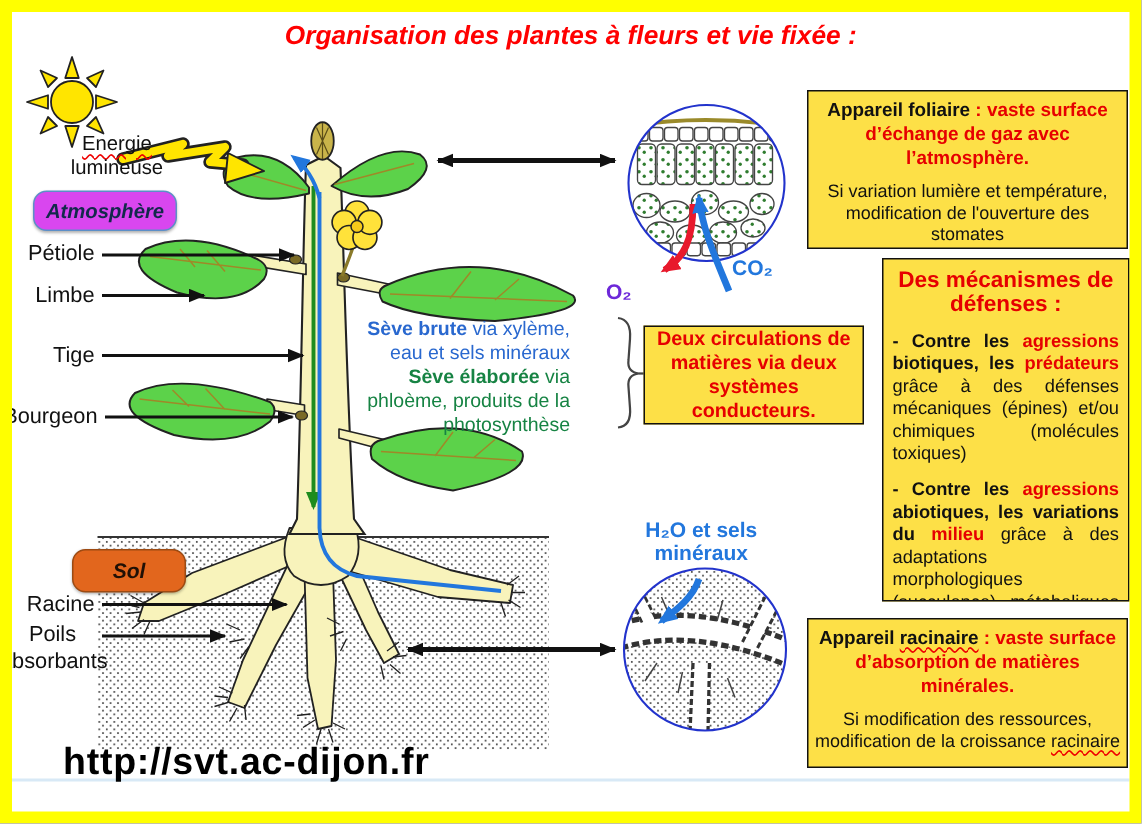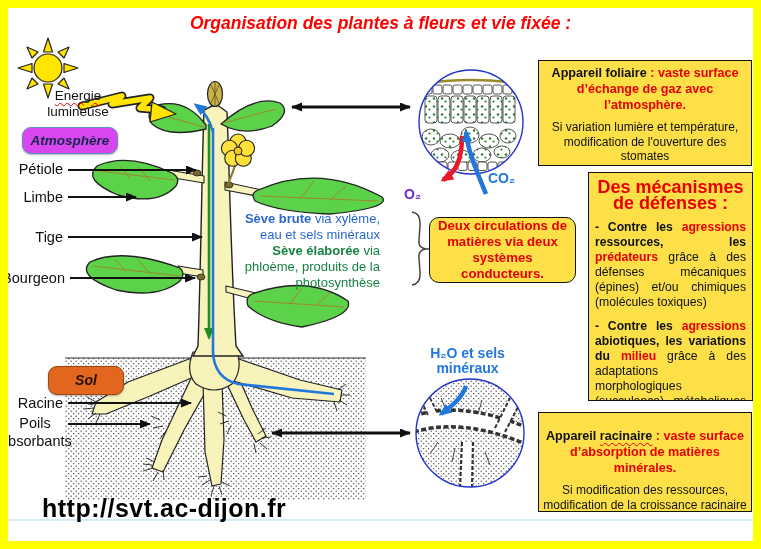--- a/index.html
+++ b/index.html
@@ -15,30 +15,30 @@
   .right{text-align:right;}
   .center{text-align:center;}
   .energie{left:36px;top:88px;width:84px;text-align:center;font-size:13.5px;color:#111;line-height:16px;}
   .badge{box-sizing:border-box;text-align:center;font-weight:bold;font-style:italic;border-radius:9px;box-shadow:0 1px 2px rgba(0,0,0,.3);}
   .badge-atmosphere{left:22px;top:127px;width:96px;height:27px;line-height:25px;background:#d946ef;border:1.5px solid #5c8fc7;color:#13294b;font-size:13.5px;}
   .badge-sol{left:48px;top:366px;width:76px;height:29px;line-height:27px;background:#e2661d;border:1.5px solid #9c4a12;color:#201005;font-size:14px;}
   .seve{left:228px;top:211px;width:152px;text-align:right;font-size:13px;line-height:16px;}
   .seve-brute{color:#2968cf;}
   .seve-elaboree{color:#168343;}
   .txtbox{box-sizing:border-box;background:#fde047;border:1.6px solid #111;overflow:hidden;}
-  .box-circ{left:429px;top:217px;width:147px;height:66px;display:flex;align-items:center;justify-content:center;text-align:center;color:#e60000;font-weight:bold;font-size:13.2px;line-height:16px;padding:2px 4px;border-radius:10px;}
+  .box-circ{left:429px;top:217px;width:147px;height:66px;display:flex;align-items:center;justify-content:center;text-align:center;color:#e60000;font-weight:bold;font-size:13.2px;line-height:16px;padding:2px 4px;}
   .lbl-o2{left:404px;top:170px;color:#6d28d9;font-weight:bold;font-size:14px;margin-top:16px;}
   .lbl-co2{left:488px;top:170px;color:#2277dd;font-weight:bold;font-size:14px;}
   .lbl-h2o{left:420px;top:346px;width:95px;text-align:center;color:#2277dd;font-weight:bold;font-size:14px;line-height:15px;}
   .box-foliaire{left:538px;top:60px;width:214px;height:106px;padding:4px 3px;text-align:center;}
-  .box-racinaire{left:538px;top:412px;width:214px;height:100px;padding:15px 3px;text-align:center;}
+  .box-racinaire{left:538px;top:412px;width:214px;height:100px;padding:4px 3px;text-align:center;}
   .bigbox-title{font-size:12.6px;font-weight:bold;line-height:16px;color:#111;}
   .bigbox-body{font-size:12px;line-height:14.5px;color:#111;margin-top:7px;}
   .box-defense{left:588px;top:172px;width:165px;height:229px;padding:4px 6px;box-sizing:border-box;}
-  .def-heading{color:#e60000;font-weight:bold;font-size:18px;line-height:16px;text-align:center;margin-top:2px;}
+  .def-heading{color:#e60000;font-weight:bold;font-size:15px;line-height:16px;text-align:center;margin-top:2px;}
   .def-p{font-size:12.2px;line-height:15px;color:#111;text-align:justify;margin-top:9px;}
   .url{left:42px;top:494px;font-size:25px;font-weight:bold;color:#000;letter-spacing:.5px;z-index:3;}
   .underline-strip{left:8px;top:519px;width:745px;height:2px;background:#d8e9f6;z-index:1;}
   .b{font-weight:bold;}
   .rb{color:#e60000;font-weight:bold;}
   .sq{text-decoration:underline;text-decoration-style:wavy;text-decoration-color:#e00;text-decoration-thickness:1px;text-underline-offset:2px;}
 </style>
 </head>
 <body>
 
@@ -285,21 +285,21 @@
   <div class="abs lbl-co2">CO₂</div>
   <div class="abs lbl-h2o">H₂O et sels minéraux</div>
 
   <div class="abs txtbox box-foliaire">
     <div class="bigbox-title"><span class="b">Appareil foliaire</span><span class="rb"> : vaste surface d’échange de gaz avec l’atmosphère.</span></div>
     <div class="bigbox-body">Si variation lumière et température, modification de l'ouverture des stomates</div>
   </div>
 
   <div class="abs txtbox box-defense">
     <div class="def-heading">Des mécanismes de défenses :</div>
-    <div class="def-p"><span class="b">- Contre les </span><span class="rb">agressions</span><span class="b"> ressources, les </span><span class="rb">prédateurs</span><span> grâce à des défenses mécaniques (épines) et/ou chimiques (molécules toxiques)</span></div>
+    <div class="def-p"><span class="b">- Contre les </span><span class="rb">agressions</span><span class="b"> biotiques, les </span><span class="rb">prédateurs</span><span> grâce à des défenses mécaniques (épines) et/ou chimiques (molécules toxiques)</span></div>
     <div class="def-p"><span class="b">- Contre les </span><span class="rb">agressions</span><span class="b"> abiotiques, les variations du </span><span class="rb">milieu</span><span> grâce à des adaptations morphologiques (succulence), métaboliques (bourgeons), ...</span></div>
   </div>
 
   <div class="abs txtbox box-racinaire">
     <div class="bigbox-title"><span class="b">Appareil </span><span class="b sq">racinaire</span><span class="rb"> : vaste surface d’absorption de matières minérales.</span></div>
     <div class="bigbox-body"><span>Si modification des ressources, modification de la croissance </span><span class="sq">racinaire</span></div>
   </div>
 
   <div class="abs underline-strip"></div>
   <div class="abs url">http://svt.ac-dijon.fr</div>

